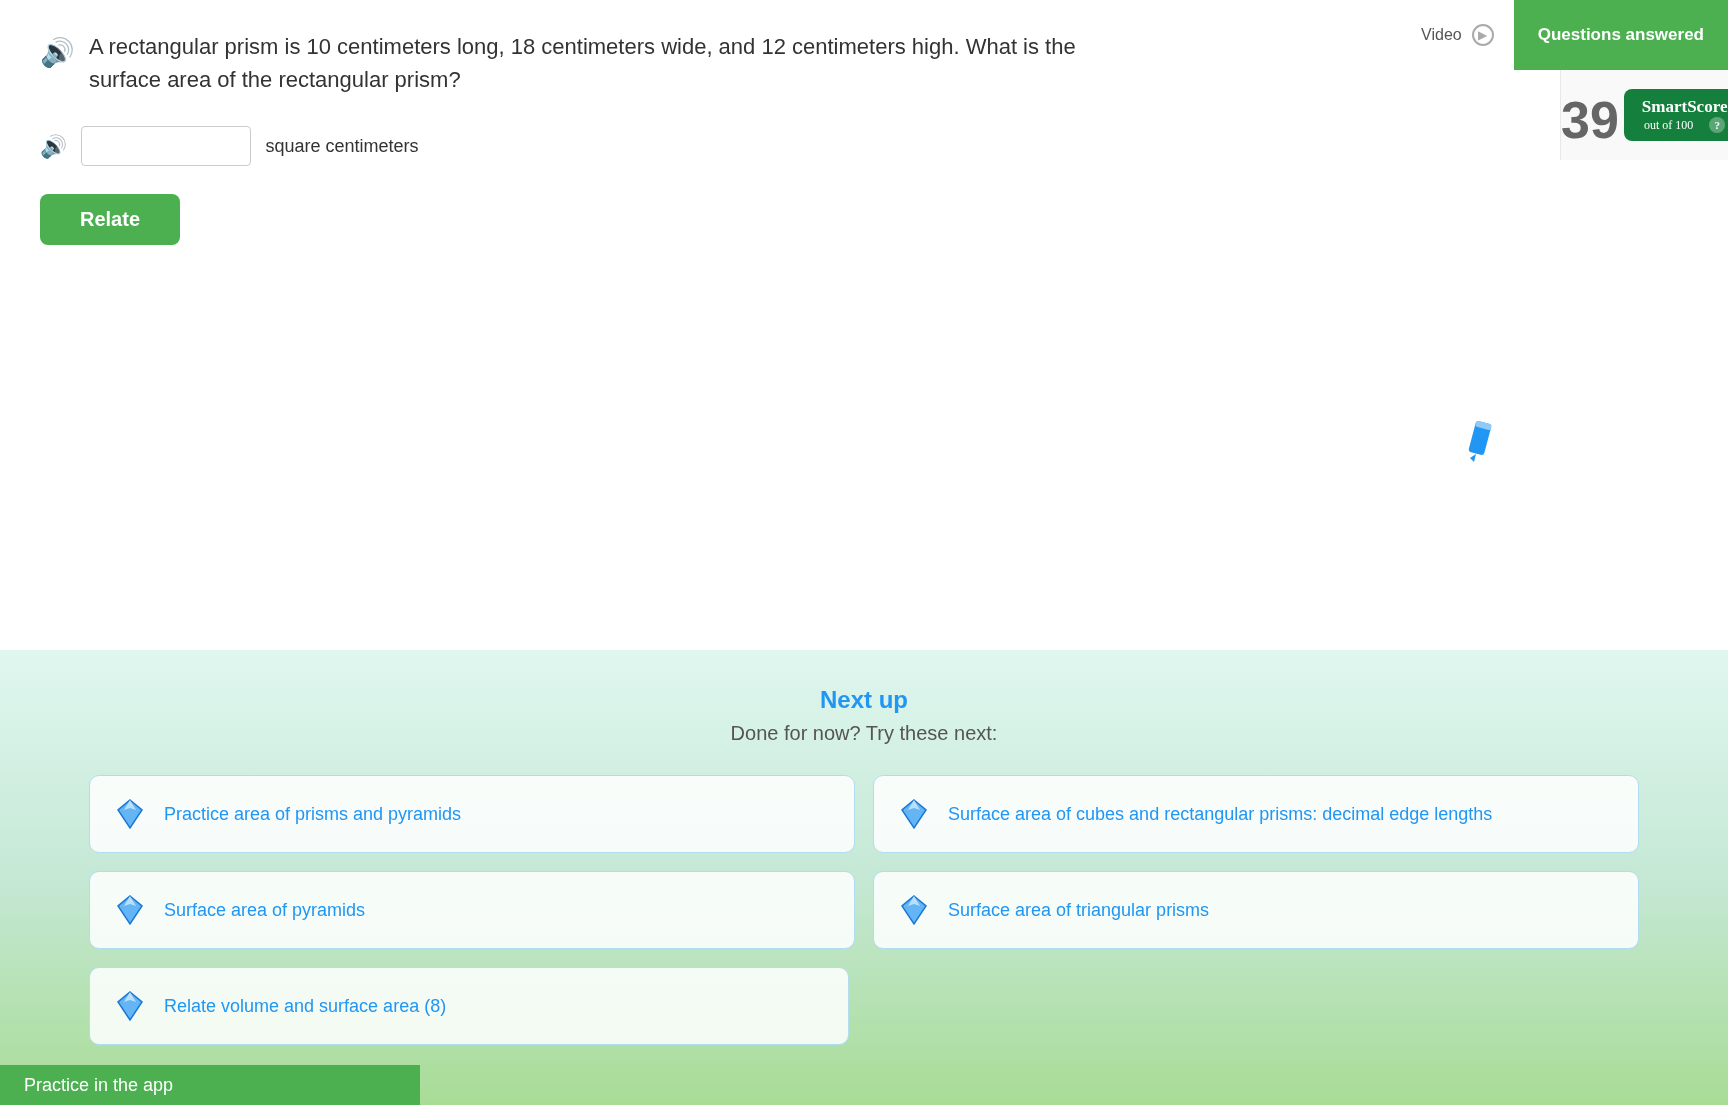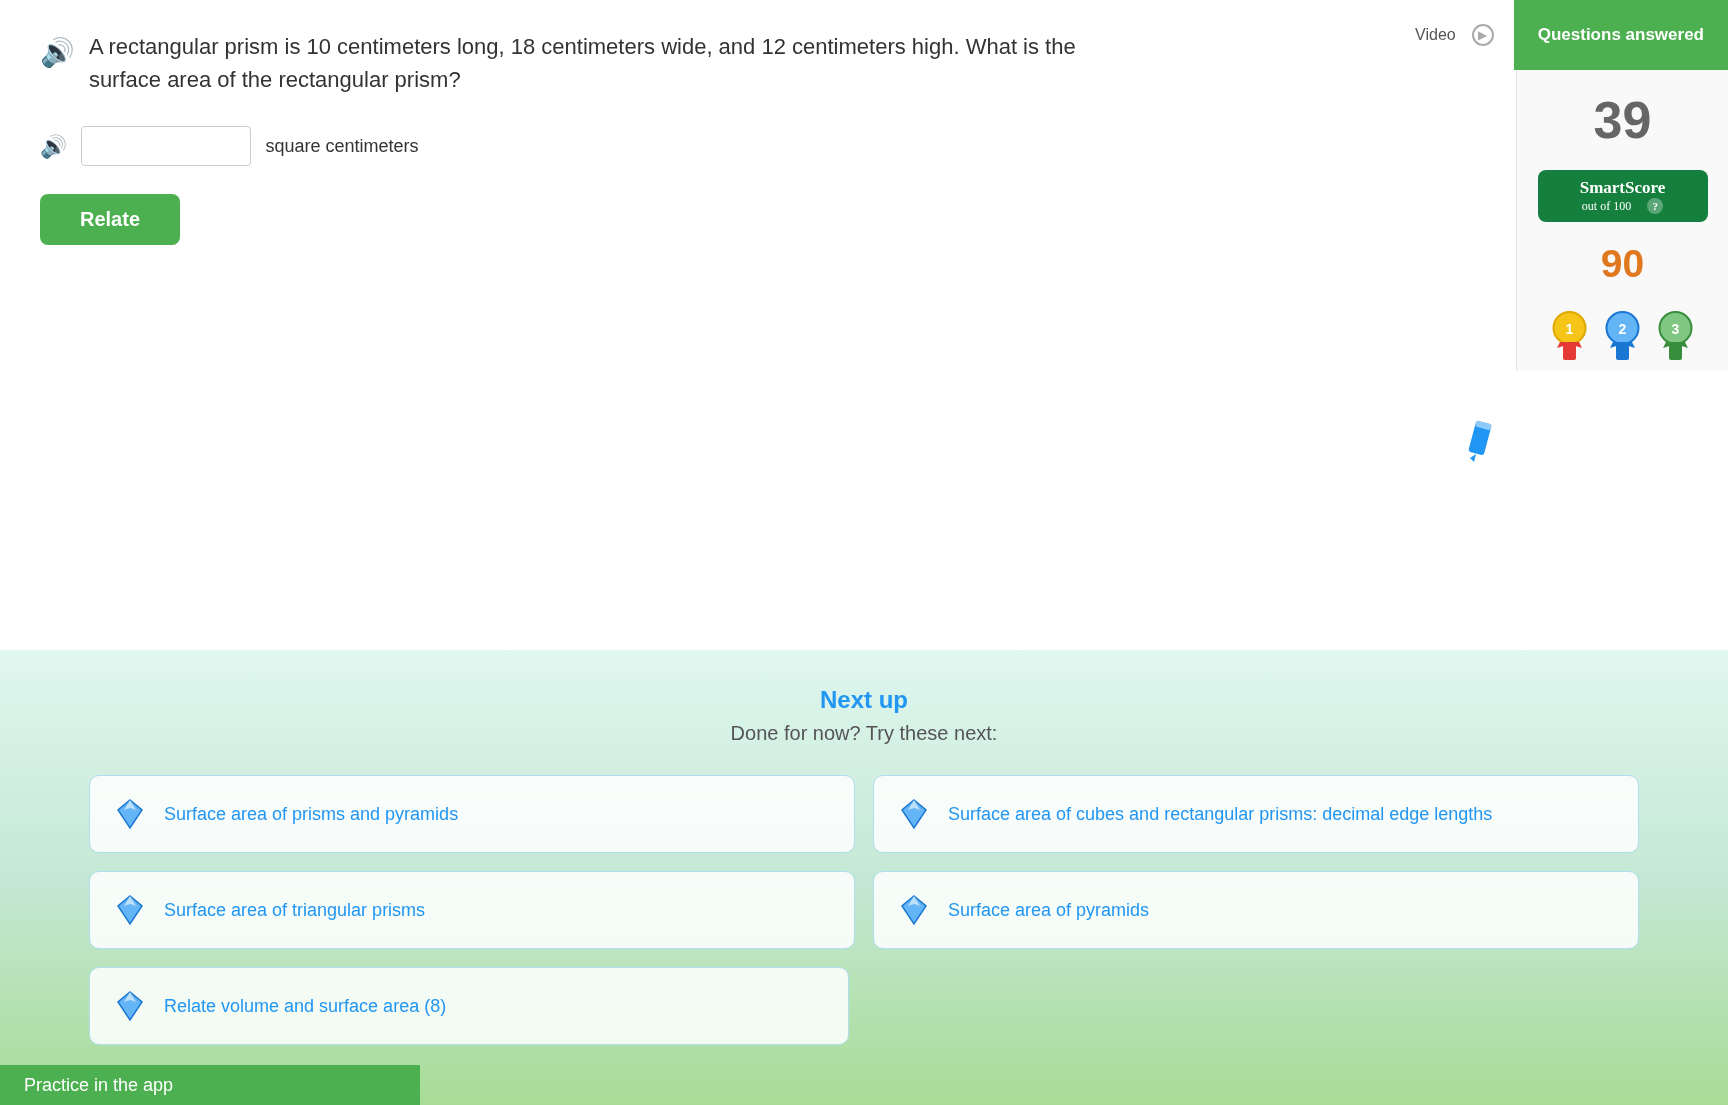--- a/index.html
+++ b/index.html
@@ -17,21 +17,21 @@
       position: absolute;
       top: 0; right: 0;
       display: flex;
       align-items: stretch;
       height: 70px;
     }
 
     .video-btn {
       display: flex;
       align-items: center;
-      gap: 16px;
+      gap: 10px;
       padding: 0 20px;
       background: #fff;
       border: none;
       font-size: 16px;
       color: #555;
       cursor: pointer;
     }
 
     .video-play-icon {
       width: 22px; height: 22px;
@@ -51,25 +51,25 @@
       font-weight: bold;
       cursor: pointer;
       line-height: 1.2;
       text-align: center;
     }
 
     
     .right-panel {
       position: absolute;
       top: 0; right: 0;
-      width: 212px;
+      width: 168px;
       background: #f9f9f9;
       border-left: 1px solid #e8e8e8;
       display: flex;
-      flex-direction: column;
+      flex-direction: row;
       align-items: center;
       padding-top: 70px;
     }
 
     .questions-count {
       font-size: 52px;
       font-weight: bold;
       color: #666;
       padding: 20px 0 10px;
     }
@@ -340,45 +340,45 @@
   <div class="next-up-title">Next up</div>
   <div class="next-up-subtitle">Done for now? Try these next:</div>
 
   <div class="cards-grid">
 
     <div class="card">
       <svg class="diamond-svg" viewBox="0 0 32 32">
         <polygon points="16,2 28,12 16,30 4,12" fill="#64b5f6" stroke="#1976d2" stroke-width="1.5"></polygon>
         <polygon points="16,2 22,12 16,10 10,12" fill="#bbdefb"></polygon>
       </svg>
-      <span class="card-label">Surface area of prisms and pyramids</span>
+      <span class="card-label">Practice area of prisms and pyramids</span>
     </div>
 
     <div class="card">
       <svg class="diamond-svg" viewBox="0 0 32 32">
         <polygon points="16,2 28,12 16,30 4,12" fill="#64b5f6" stroke="#1976d2" stroke-width="1.5"></polygon>
         <polygon points="16,2 22,12 16,10 10,12" fill="#bbdefb"></polygon>
       </svg>
       <span class="card-label">Surface area of cubes and rectangular prisms: decimal edge lengths</span>
     </div>
 
     <div class="card">
       <svg class="diamond-svg" viewBox="0 0 32 32">
         <polygon points="16,2 28,12 16,30 4,12" fill="#64b5f6" stroke="#1976d2" stroke-width="1.5"></polygon>
         <polygon points="16,2 22,12 16,10 10,12" fill="#bbdefb"></polygon>
       </svg>
+      <span class="card-label">Surface area of pyramids</span>
+    </div>
+
+    <div class="card">
+      <svg class="diamond-svg" viewBox="0 0 32 32">
+        <polygon points="16,2 28,12 16,30 4,12" fill="#64b5f6" stroke="#1976d2" stroke-width="1.5"></polygon>
+        <polygon points="16,2 22,12 16,10 10,12" fill="#bbdefb"></polygon>
+      </svg>
       <span class="card-label">Surface area of triangular prisms</span>
-    </div>
-
-    <div class="card">
-      <svg class="diamond-svg" viewBox="0 0 32 32">
-        <polygon points="16,2 28,12 16,30 4,12" fill="#64b5f6" stroke="#1976d2" stroke-width="1.5"></polygon>
-        <polygon points="16,2 22,12 16,10 10,12" fill="#bbdefb"></polygon>
-      </svg>
-      <span class="card-label">Surface area of pyramids</span>
     </div>
   </div>
 
   <div style="max-width: 1550px; margin: 18px auto 0;">
     <div class="card" style="max-width: 49%;">
       <svg class="diamond-svg" viewBox="0 0 32 32">
         <polygon points="16,2 28,12 16,30 4,12" fill="#64b5f6" stroke="#1976d2" stroke-width="1.5"></polygon>
         <polygon points="16,2 22,12 16,10 10,12" fill="#bbdefb"></polygon>
       </svg>
       <span class="card-label">Relate volume and surface area (8)</span>

